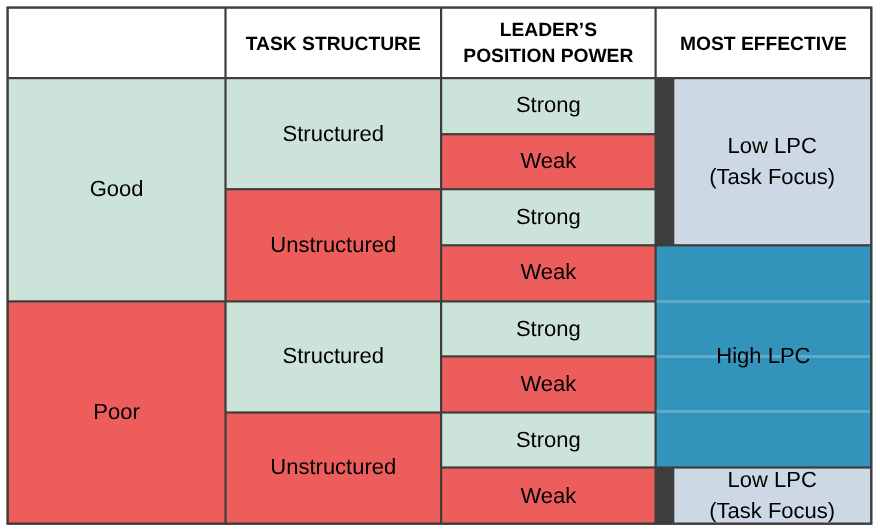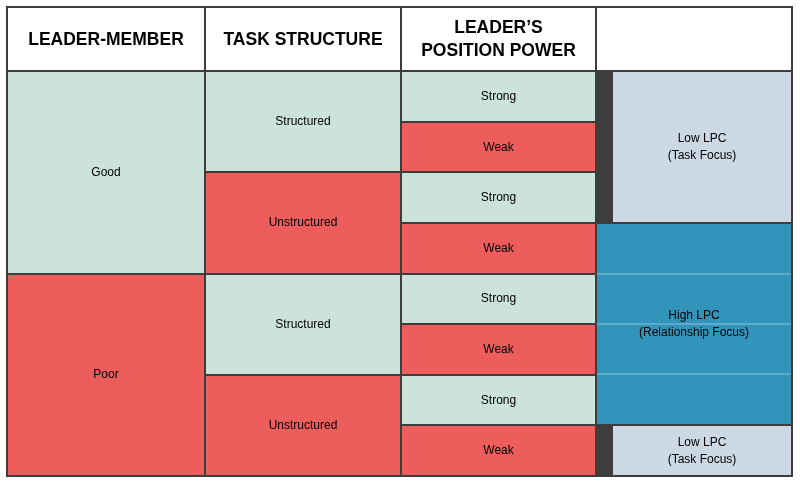--- a/index.html
+++ b/index.html
@@ -30,21 +30,21 @@
     gap: 2px;
     background: var(--grid-border);
     border: 2px solid var(--grid-border);
   }
   .cell {
     display: flex;
     flex-direction: column;
     align-items: center;
     justify-content: center;
     text-align: center;
-    font-size: 12px;
+    font-size: 20px;
     line-height: 1.4;
     overflow: hidden;
   }
   .cell.header {
     background: var(--header-background);
     font-weight: bold;
     font-size: 17.5px;
     line-height: 1.3;
   }
   .green { background: var(--favorable-green); }
@@ -74,30 +74,30 @@
   .span-r5-9 { grid-row: 5 / 9; }
   .r9only { grid-row: 9 / 10; }
 </style>
 </head>
 <body>
 
 <div class="canvas">
   <div class="contingency-table">
 
     <div class="cell header c1 hrow">
-      <div>LEADER-MEMBER</div>
     </div>
     <div class="cell header c2 hrow">
       <div>TASK STRUCTURE</div>
     </div>
     <div class="cell header c3 hrow">
       <div>LEADER’S</div>
       <div>POSITION POWER</div>
     </div>
     <div class="cell header c4 hrow">
+      <div>MOST EFFECTIVE</div>
     </div>
 
     <div class="cell green c1 span-r2-6">
       <span>Good</span>
     </div>
     <div class="cell red c1 span-r6-10">
       <span>Poor</span>
     </div>
 
     <div class="cell green c2 span-r2-4">
@@ -137,21 +137,20 @@
     <div class="cell red c3 r9">
       <span>Weak</span>
     </div>
 
     <div class="cell ltblue c4 span-r2-5">
       <div>Low LPC</div>
       <div>(Task Focus)</div>
     </div>
     <div class="cell teal c4 span-r5-9">
       <div>High LPC</div>
-      <div>(Relationship Focus)</div>
     </div>
     <div class="cell ltblue c4 r9only">
       <div>Low LPC</div>
       <div>(Task Focus)</div>
     </div>
 
   </div>
 </div>
 
 </body></html>

